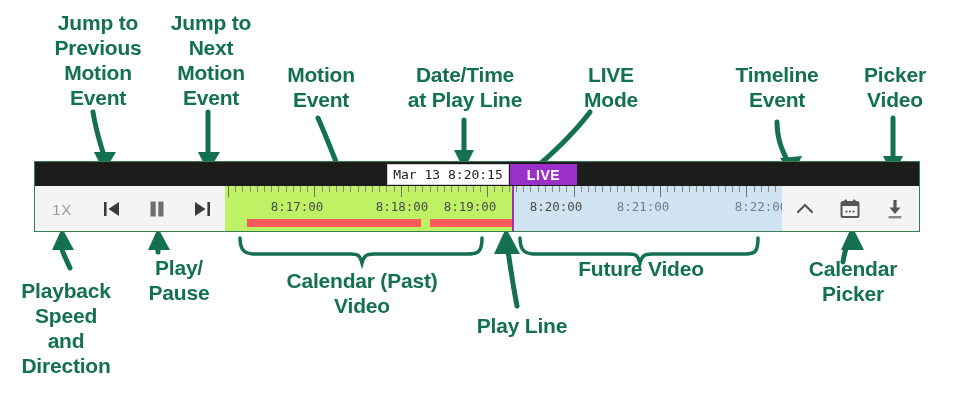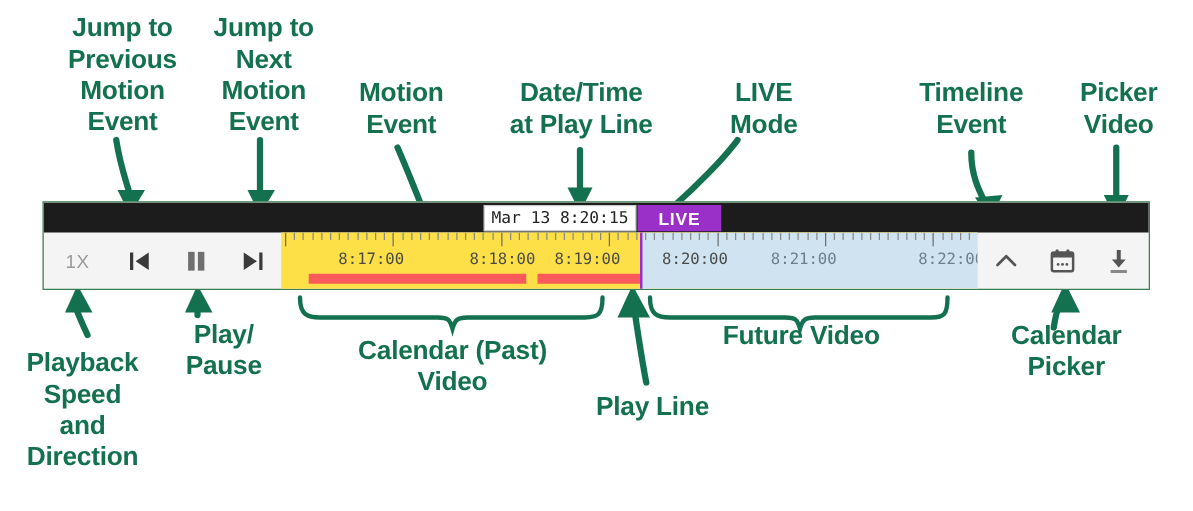--- a/index.html
+++ b/index.html
@@ -112,21 +112,21 @@
     justify-content: center;
   }
 
   
   .track {
     position: absolute;
     left: 190px;
     top: 24px;
     width: 557px;
     height: 46px;
-    background: #fde047;
+    background: #bef264;
     overflow: hidden;
   }
   .future-region {
     position: absolute;
     left: 287px;
     top: 0;
     right: 0;
     bottom: 0;
     background: #cfe4f0;
   }

